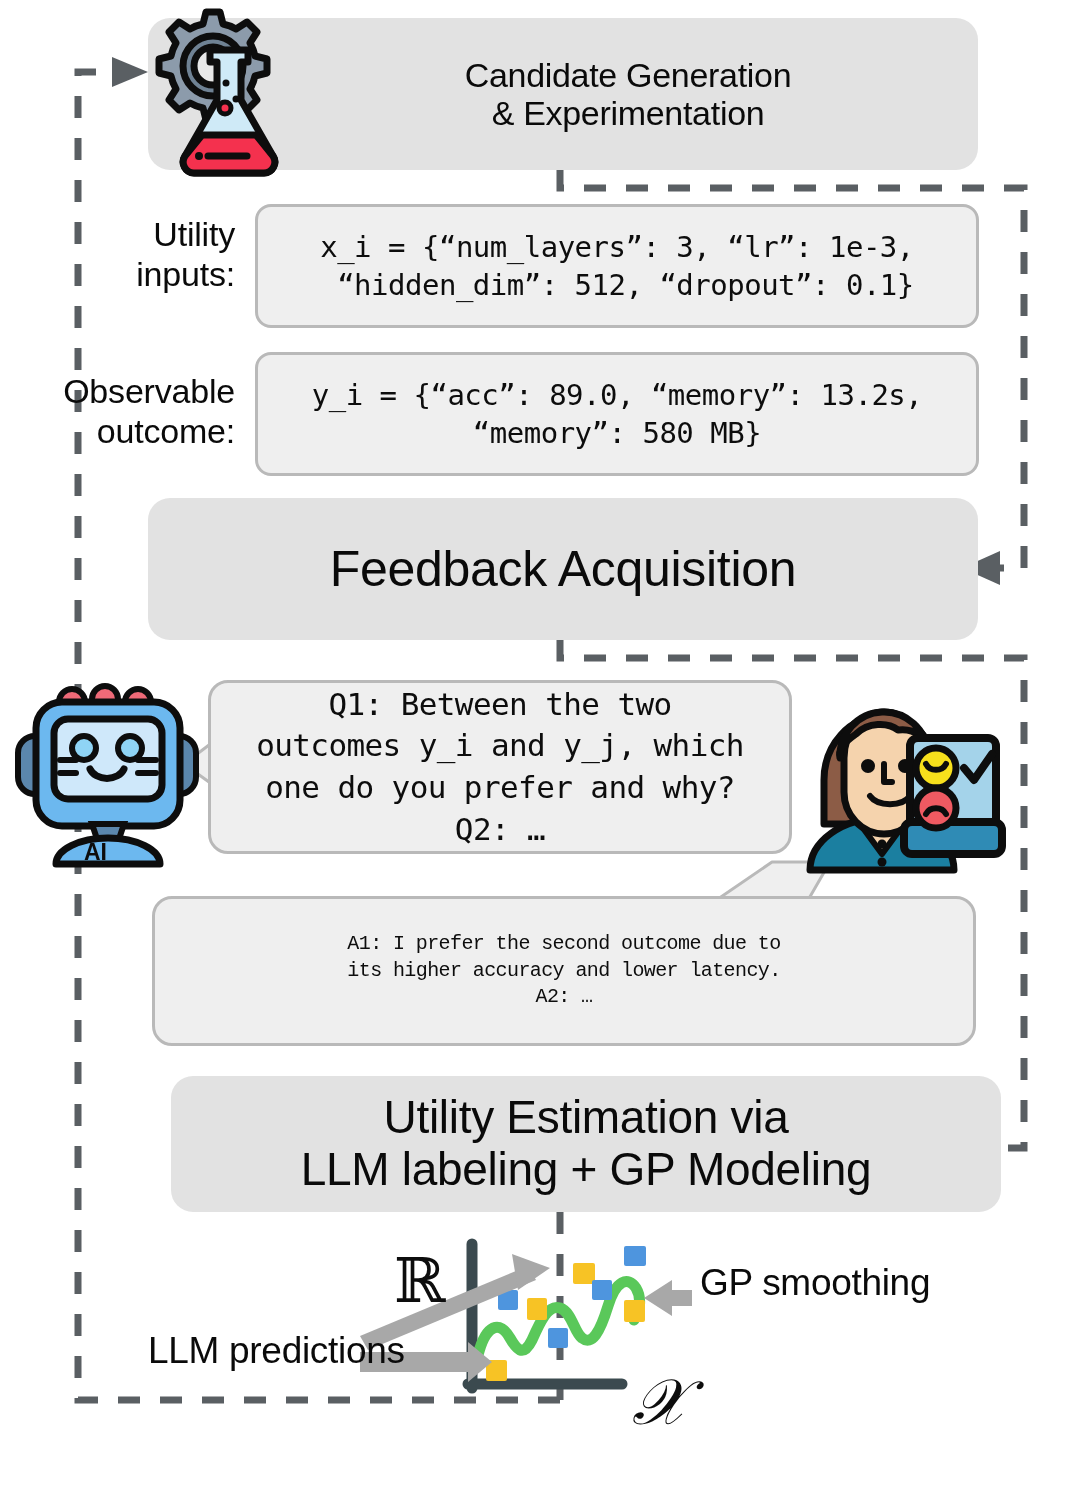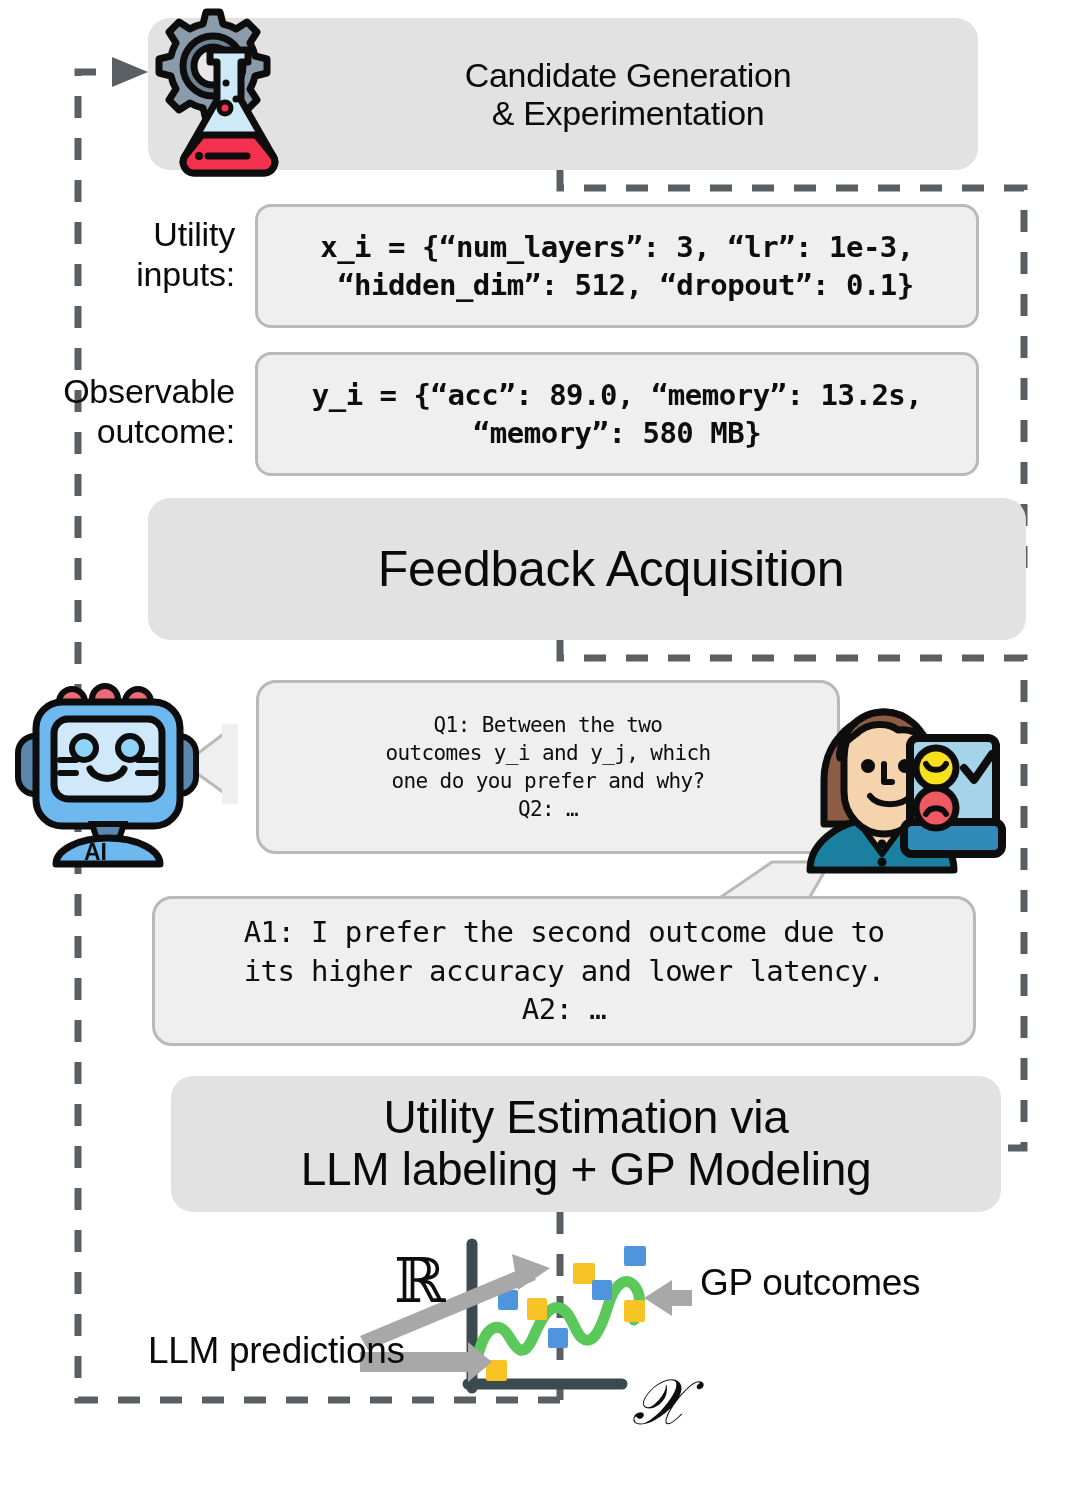--- a/index.html
+++ b/index.html
@@ -16,21 +16,21 @@
     letter-spacing:-0.3px;line-height:1.12;
   }
 
   
   .codebox{
     position:absolute;background:#efefef;border:3px solid #b9b9b9;
     border-radius:16px;
     font-family:"DejaVu Sans Mono","Liberation Mono",monospace;
     color:#0d0d0d;display:flex;flex-direction:column;
     align-items:center;justify-content:center;
-    line-height:1.32;letter-spacing:-0.5px;font-weight:bold;
+    line-height:1.32;letter-spacing:-0.5px;
   }
   .codebox .ln{white-space:pre;}
 
   
   .sidelabel{
     position:absolute;text-align:right;color:#0a0a0a;
     line-height:1.18;letter-spacing:-0.2px;
   }
 
   
@@ -129,21 +129,21 @@
   <div class="sidelabel z2" style="left:0px;top:362px;width:235px;font-size:34px;margin-top:9px;">
     <div>Observable</div>
     <div>outcome:</div>
   </div>
 
   <div class="codebox z2" style="left:255px;top:352px;width:718px;height:118px;font-size:29px;">
     <div class="ln">y_i = {“acc”: 89.0, “memory”: 13.2s,</div>
     <div class="ln">“memory”: 580 MB}</div>
   </div>
 
-  <div class="stagebox z2" style="left:148px;top:498px;width:830px;height:142px;font-size:50px;padding-left:48px;">
+  <div class="stagebox z2" style="left:148px;top:498px;width:830px;height:142px;font-size:50px;">
     <div>Feedback Acquisition</div>
   </div>
 
   <svg class="abs z3" style="left:10px;top:672px;width:196px;height:196px;" viewBox="0 0 196 196">
     <g>
       <circle cx="62" cy="30" r="13" fill="#ef6a78" stroke="#0d0d0d" stroke-width="6"></circle>
       <circle cx="95" cy="27" r="13" fill="#ef6a78" stroke="#0d0d0d" stroke-width="6"></circle>
       <circle cx="128" cy="30" r="13" fill="#ef6a78" stroke="#0d0d0d" stroke-width="6"></circle>
     </g>
     <g>
@@ -161,21 +161,21 @@
     <line x1="128" y1="101" x2="146" y2="101" stroke="#0d0d0d" stroke-width="6" stroke-linecap="round"></line>
     <path d="M82 152 L114 152 L108 170 L88 170 Z" fill="#5b87ad" stroke="#0d0d0d" stroke-width="6"></path>
     <path d="M46 192 a52 26 0 0 1 104 0 Z" fill="#6cb8ef" stroke="#0d0d0d" stroke-width="7" stroke-linejoin="round"></path>
     <text x="74" y="188" font-family="'Liberation Sans',sans-serif" font-size="23" font-weight="bold" fill="#0d0d0d">AI</text>
   </svg>
 
   <svg class="abs z2" style="left:178px;top:720px;width:60px;height:110px;" viewBox="0 0 60 110">
     <path d="M56 6 L6 44 L56 80 Z" fill="#efefef" stroke="#b9b9b9" stroke-width="3" stroke-linejoin="round"></path>
     <rect x="44" y="4" width="16" height="80" fill="#efefef"></rect>
   </svg>
-  <div class="bubble z3" style="left:208px;top:680px;width:578px;height:168px;font-size:21px;margin-left:48px;">
+  <div class="bubble z3" style="left:208px;top:680px;width:578px;height:168px;font-size:31px;">
     <div class="ln">Q1: Between the two</div>
     <div class="ln">outcomes y_i and y_j, which</div>
     <div class="ln">one do you prefer and why?</div>
     <div class="ln">Q2: …</div>
   </div>
 
   <svg class="abs z3" style="left:800px;top:684px;width:206px;height:190px;" viewBox="0 0 206 190">
     <g>
       <path d="M24 96 a58 64 0 0 1 116 0 L140 140 L24 140 Z" fill="#8c5c46" stroke="#0d0d0d" stroke-width="7" stroke-linejoin="round"></path>
     </g>
@@ -203,21 +203,21 @@
       <circle cx="136" cy="124" r="20" fill="#ef5a62" stroke="#0d0d0d" stroke-width="7"></circle>
       <path d="M126 130 a11 10 0 0 1 20 0" fill="none" stroke="#0d0d0d" stroke-width="6" stroke-linecap="round"></path>
       <path d="M164 84 L174 96 L192 70" fill="none" stroke="#0d0d0d" stroke-width="8" stroke-linecap="round" stroke-linejoin="round"></path>
     </g>
   </svg>
 
   <svg class="abs z2" style="left:690px;top:852px;width:150px;height:70px;" viewBox="0 0 150 70">
     <path d="M6 62 L82 10 L140 10 L110 62 Z" fill="#efefef" stroke="#b9b9b9" stroke-width="3" stroke-linejoin="round"></path>
     <rect x="8" y="52" width="110" height="16" fill="#efefef"></rect>
   </svg>
-  <div class="bubble z3" style="left:152px;top:896px;width:818px;height:144px;font-size:29px;">
+  <div class="bubble z3" style="left:152px;top:896px;width:818px;height:144px;font-size:20px;font-family:Liberation Mono, monospace;">
     <div class="ln">A1: I prefer the second outcome due to</div>
     <div class="ln">its higher accuracy and lower latency.</div>
     <div class="ln">A2: …</div>
   </div>
 
   <div class="stagebox z2" style="left:160px;top:1076px;width:830px;height:136px;font-size:46px;margin-left:11px;">
     <div>
       <div>Utility Estimation via</div>
       <div>LLM labeling + GP Modeling</div>
     </div>
@@ -256,15 +256,15 @@
 
     <g fill="#a8a8a8">
       <path d="M332 62 L312 62 L312 52 L284 70 L312 88 L312 78 L332 78 Z"></path>
     </g>
 
     <text x="34" y="74" font-family="'DejaVu Serif','Liberation Serif',serif" font-size="62" fill="#0d0d0d">ℝ</text>
     <text x="272" y="196" font-family="'DejaVu Serif','Liberation Serif',serif" font-size="64" font-style="italic" fill="#0d0d0d">𝒳</text>
   </svg>
 
   <div class="annot z4" style="left:148px;top:1330px;font-size:37px;">LLM predictions</div>
-  <div class="annot z4" style="left:700px;top:1262px;font-size:37px;">GP outcomes</div>
+  <div class="annot z4" style="left:700px;top:1262px;font-size:37px;">GP smoothing</div>
 
 </div>
 
 </body></html>

